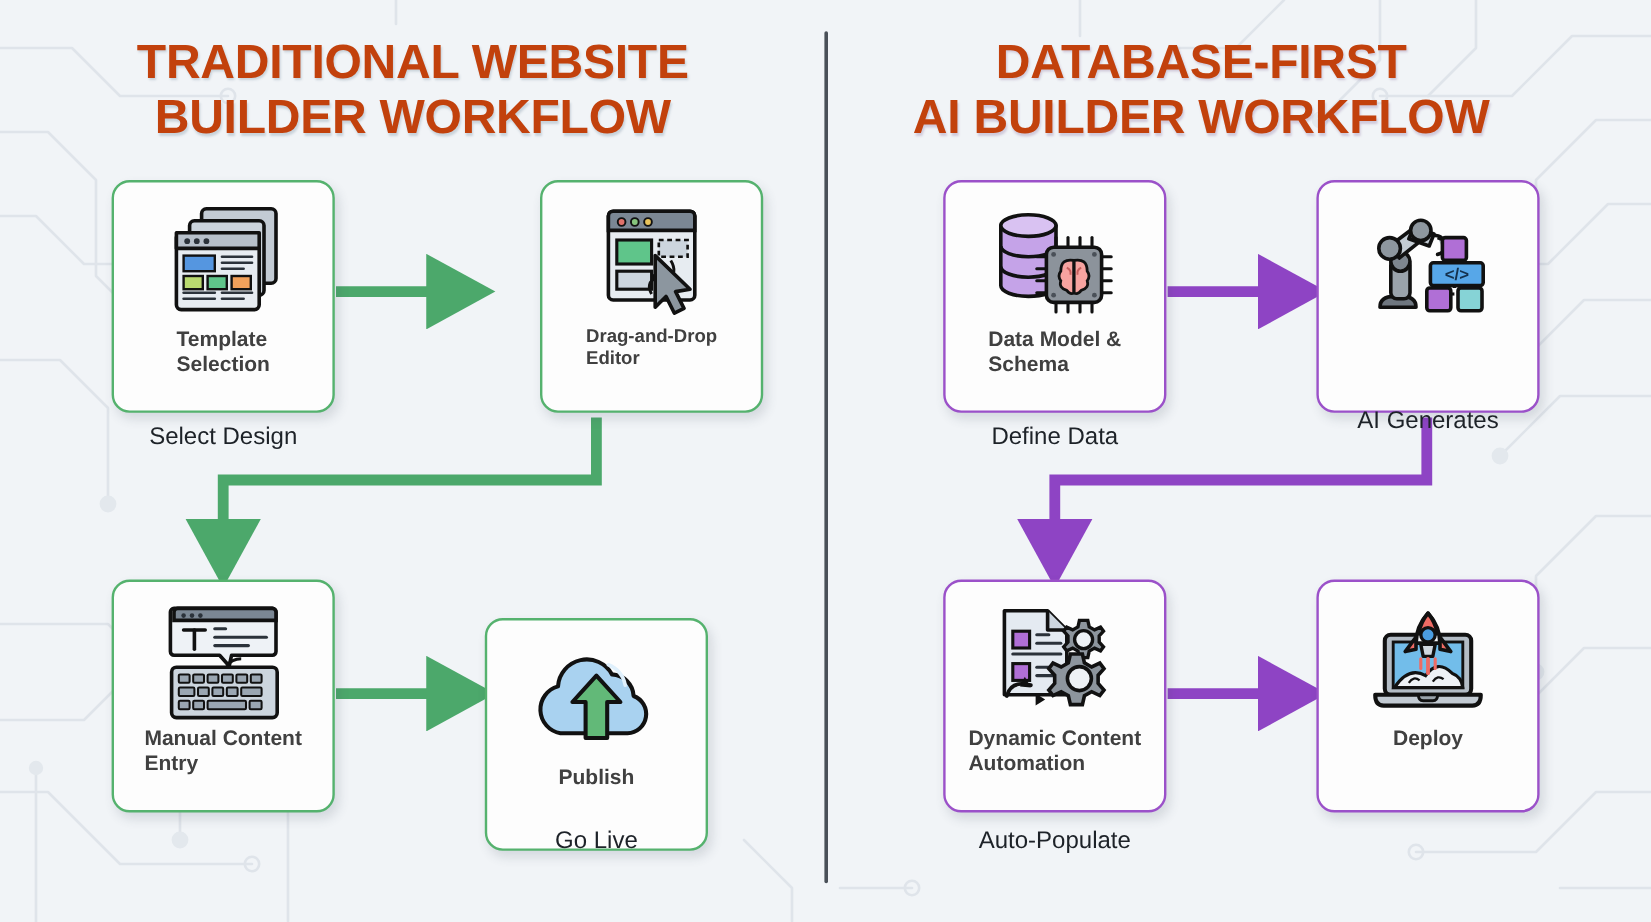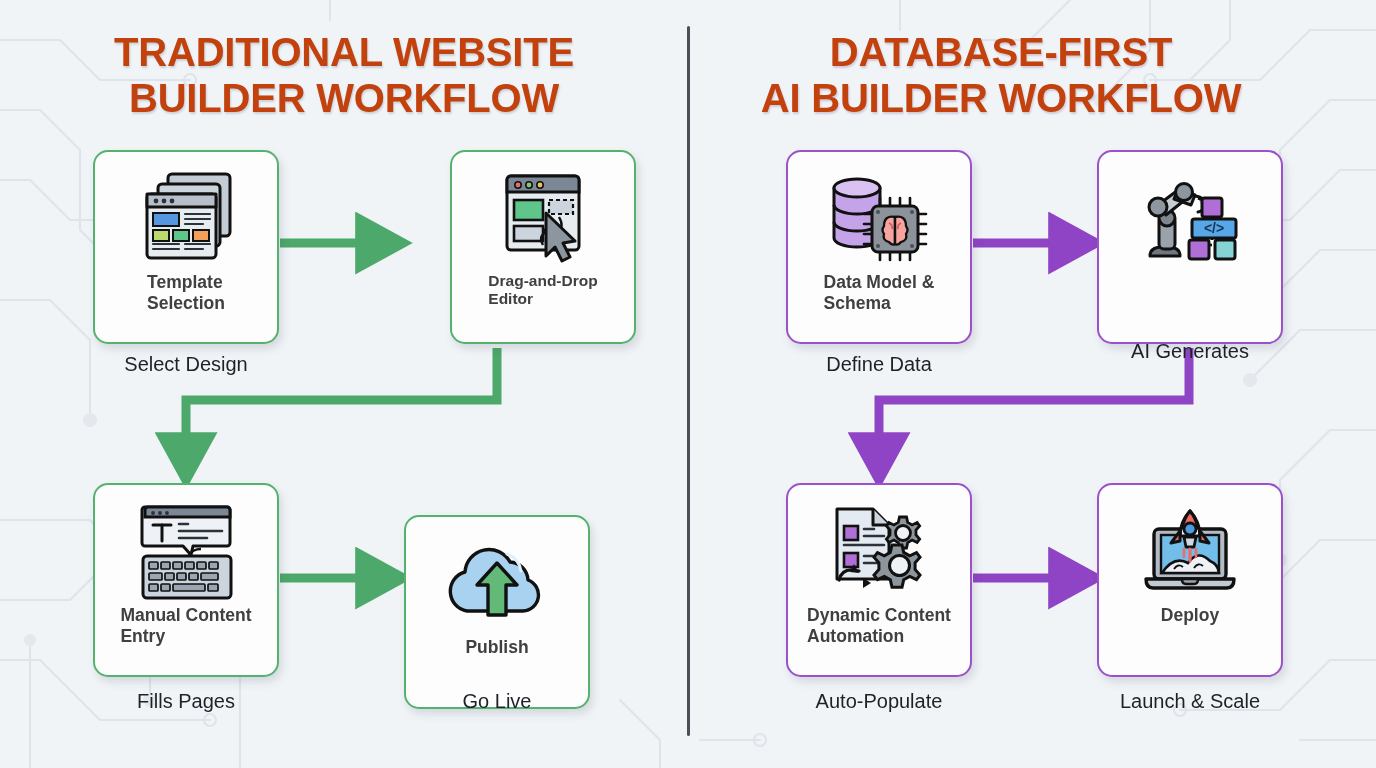--- a/index.html
+++ b/index.html
@@ -230,21 +230,20 @@
             <rect x="30" y="83" width="9" height="7" rx="1"></rect>
           <rect x="42" y="83" width="32" height="7" rx="1"></rect>
           <rect x="77" y="83" width="10" height="7" rx="1"></rect>
         </g>
         <path d="M58 54 q4 -6 12 -6" stroke="#111" stroke-width="2.6" fill="none"></path>
       </svg>
     </div>
     <div class="ctitle">Manual Content
 Entry</div>
   </div>
-  <div class="caption" style="left:76px;top:690px;">Fills Pages</div>
 
   <div class="card" style="left:404px;top:483px;margin-top:32px;">
     <div class="icon">
       <svg width="112" height="100" viewBox="0 0 112 100">
         <path d="M26 78 a20 20 0 0 1 -2 -39 a24 24 0 0 1 45 -10 a19 19 0 0 1 18 18 a16 16 0 0 1 -5 31 z" fill="#a9d2f0" stroke="#111" stroke-width="3.4" stroke-linejoin="round"></path>
         <path d="M66 21 a22 22 0 0 1 14 17" stroke="#dff0fc" stroke-width="3" fill="none" stroke-linecap="round"></path>
         <path d="M56 30 l20 22 h-11 v30 h-18 v-30 h-11 z" fill="#62b978" stroke="#111" stroke-width="3.4" stroke-linejoin="round"></path>
       </svg>
     </div>
     <div class="ctitle">Publish</div>
@@ -379,15 +378,14 @@
         <path d="M52 36 l12 0 l-2 10 l-8 0 z" fill="#cfd8e0" stroke="#111" stroke-width="2.8" stroke-linejoin="round"></path>
         <path d="M58 48 v12" stroke="#ef6b64" stroke-width="3.2" stroke-linecap="round"></path>
         <path d="M52 48 v8" stroke="#ef6b64" stroke-width="2.6" stroke-linecap="round"></path>
         <path d="M64 48 v8" stroke="#ef6b64" stroke-width="2.6" stroke-linecap="round"></path>
         <path d="M14 78 h88 q0 9 -7 9 h-74 q-7 0 -7 -9 z" fill="#c2cad2" stroke="#111" stroke-width="3.4" stroke-linejoin="round"></path>
         <path d="M50 78 h16 q0 5 -4 5 h-8 q-4 0 -4 -5 z" fill="#9aa3ab" stroke="#111" stroke-width="2.4"></path>
       </svg>
     </div>
     <div class="ctitle">Deploy</div>
   </div>
-  <div class="caption" style="left:1080px;top:690px;">Launch &amp; Scale</div>
 
 </div>
 
 </body></html>

